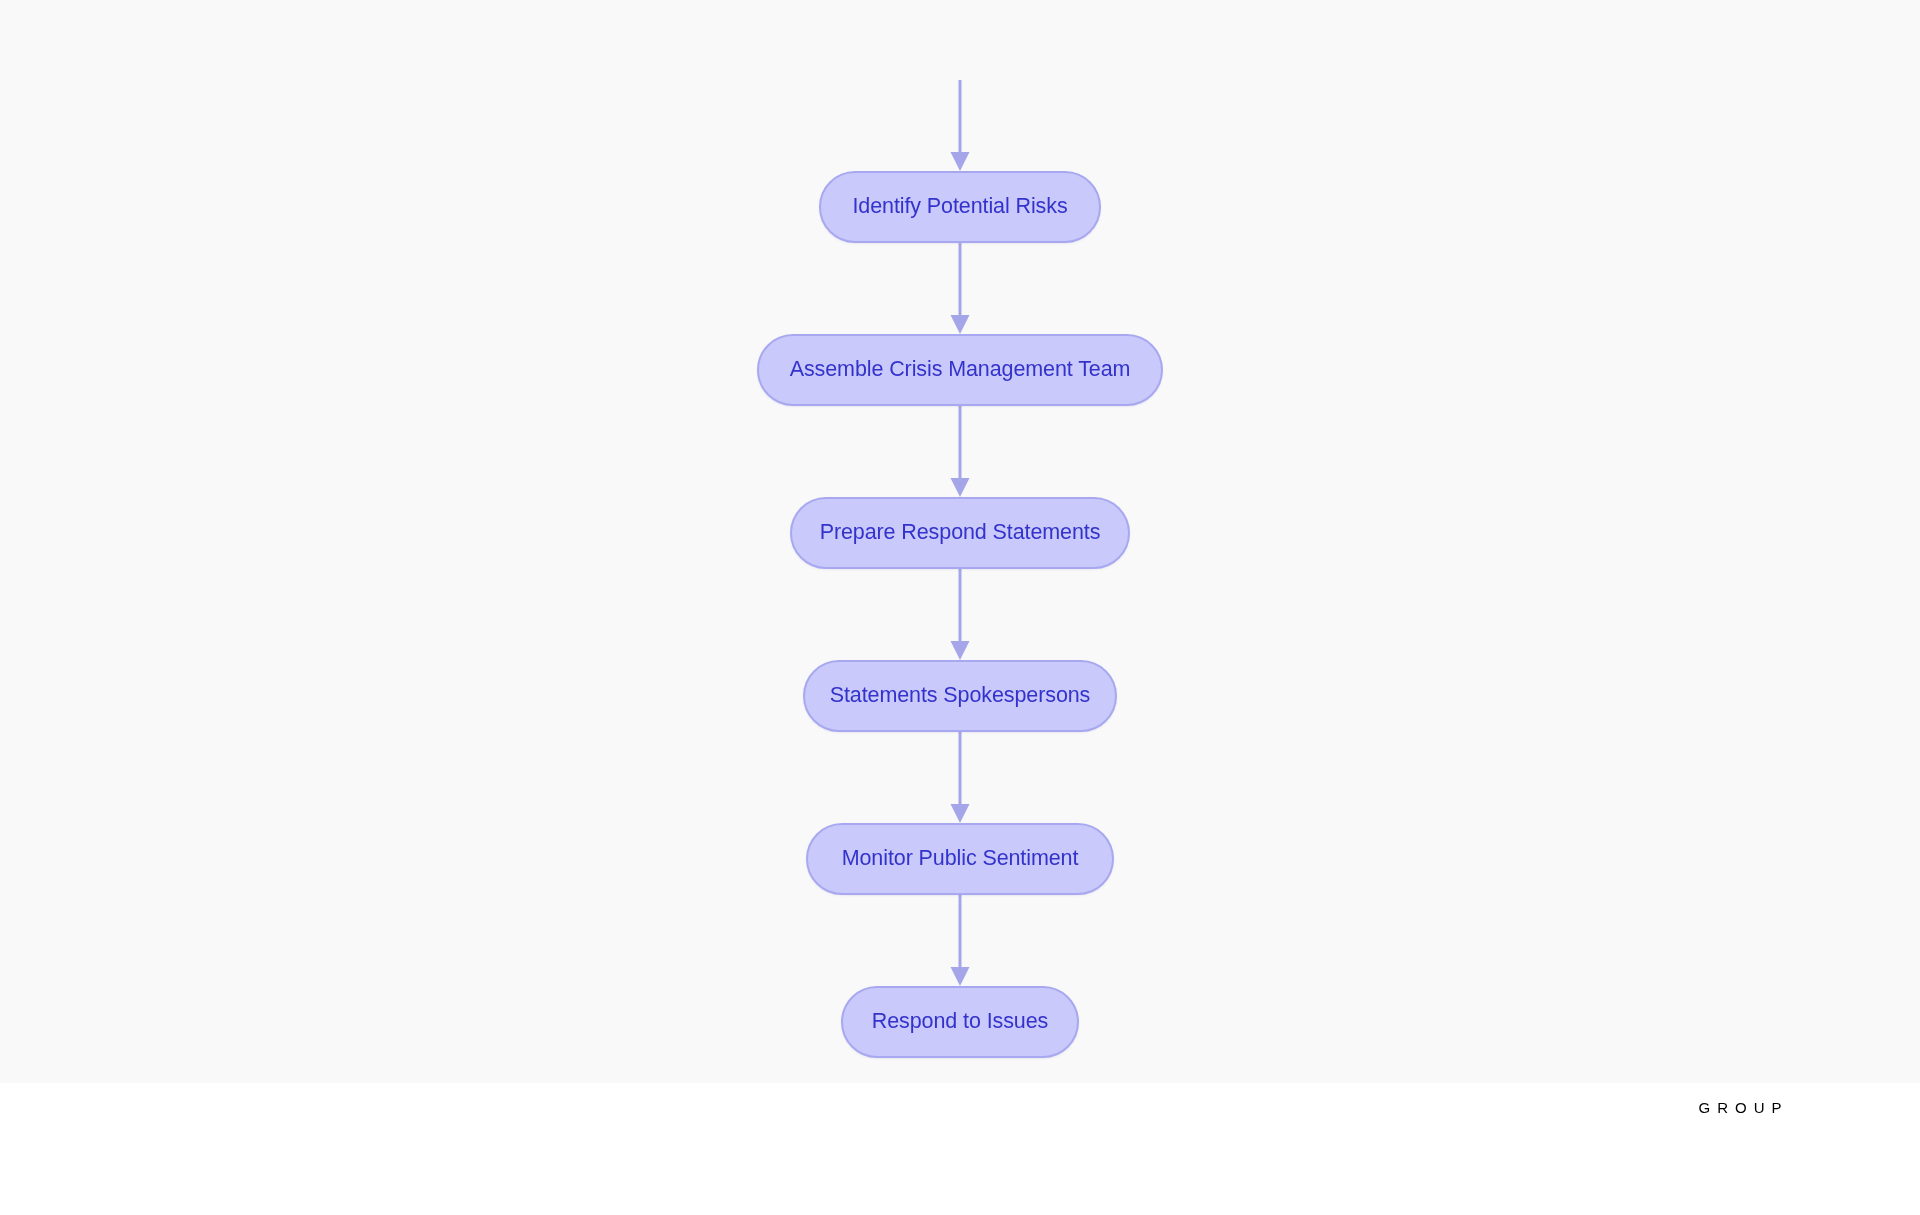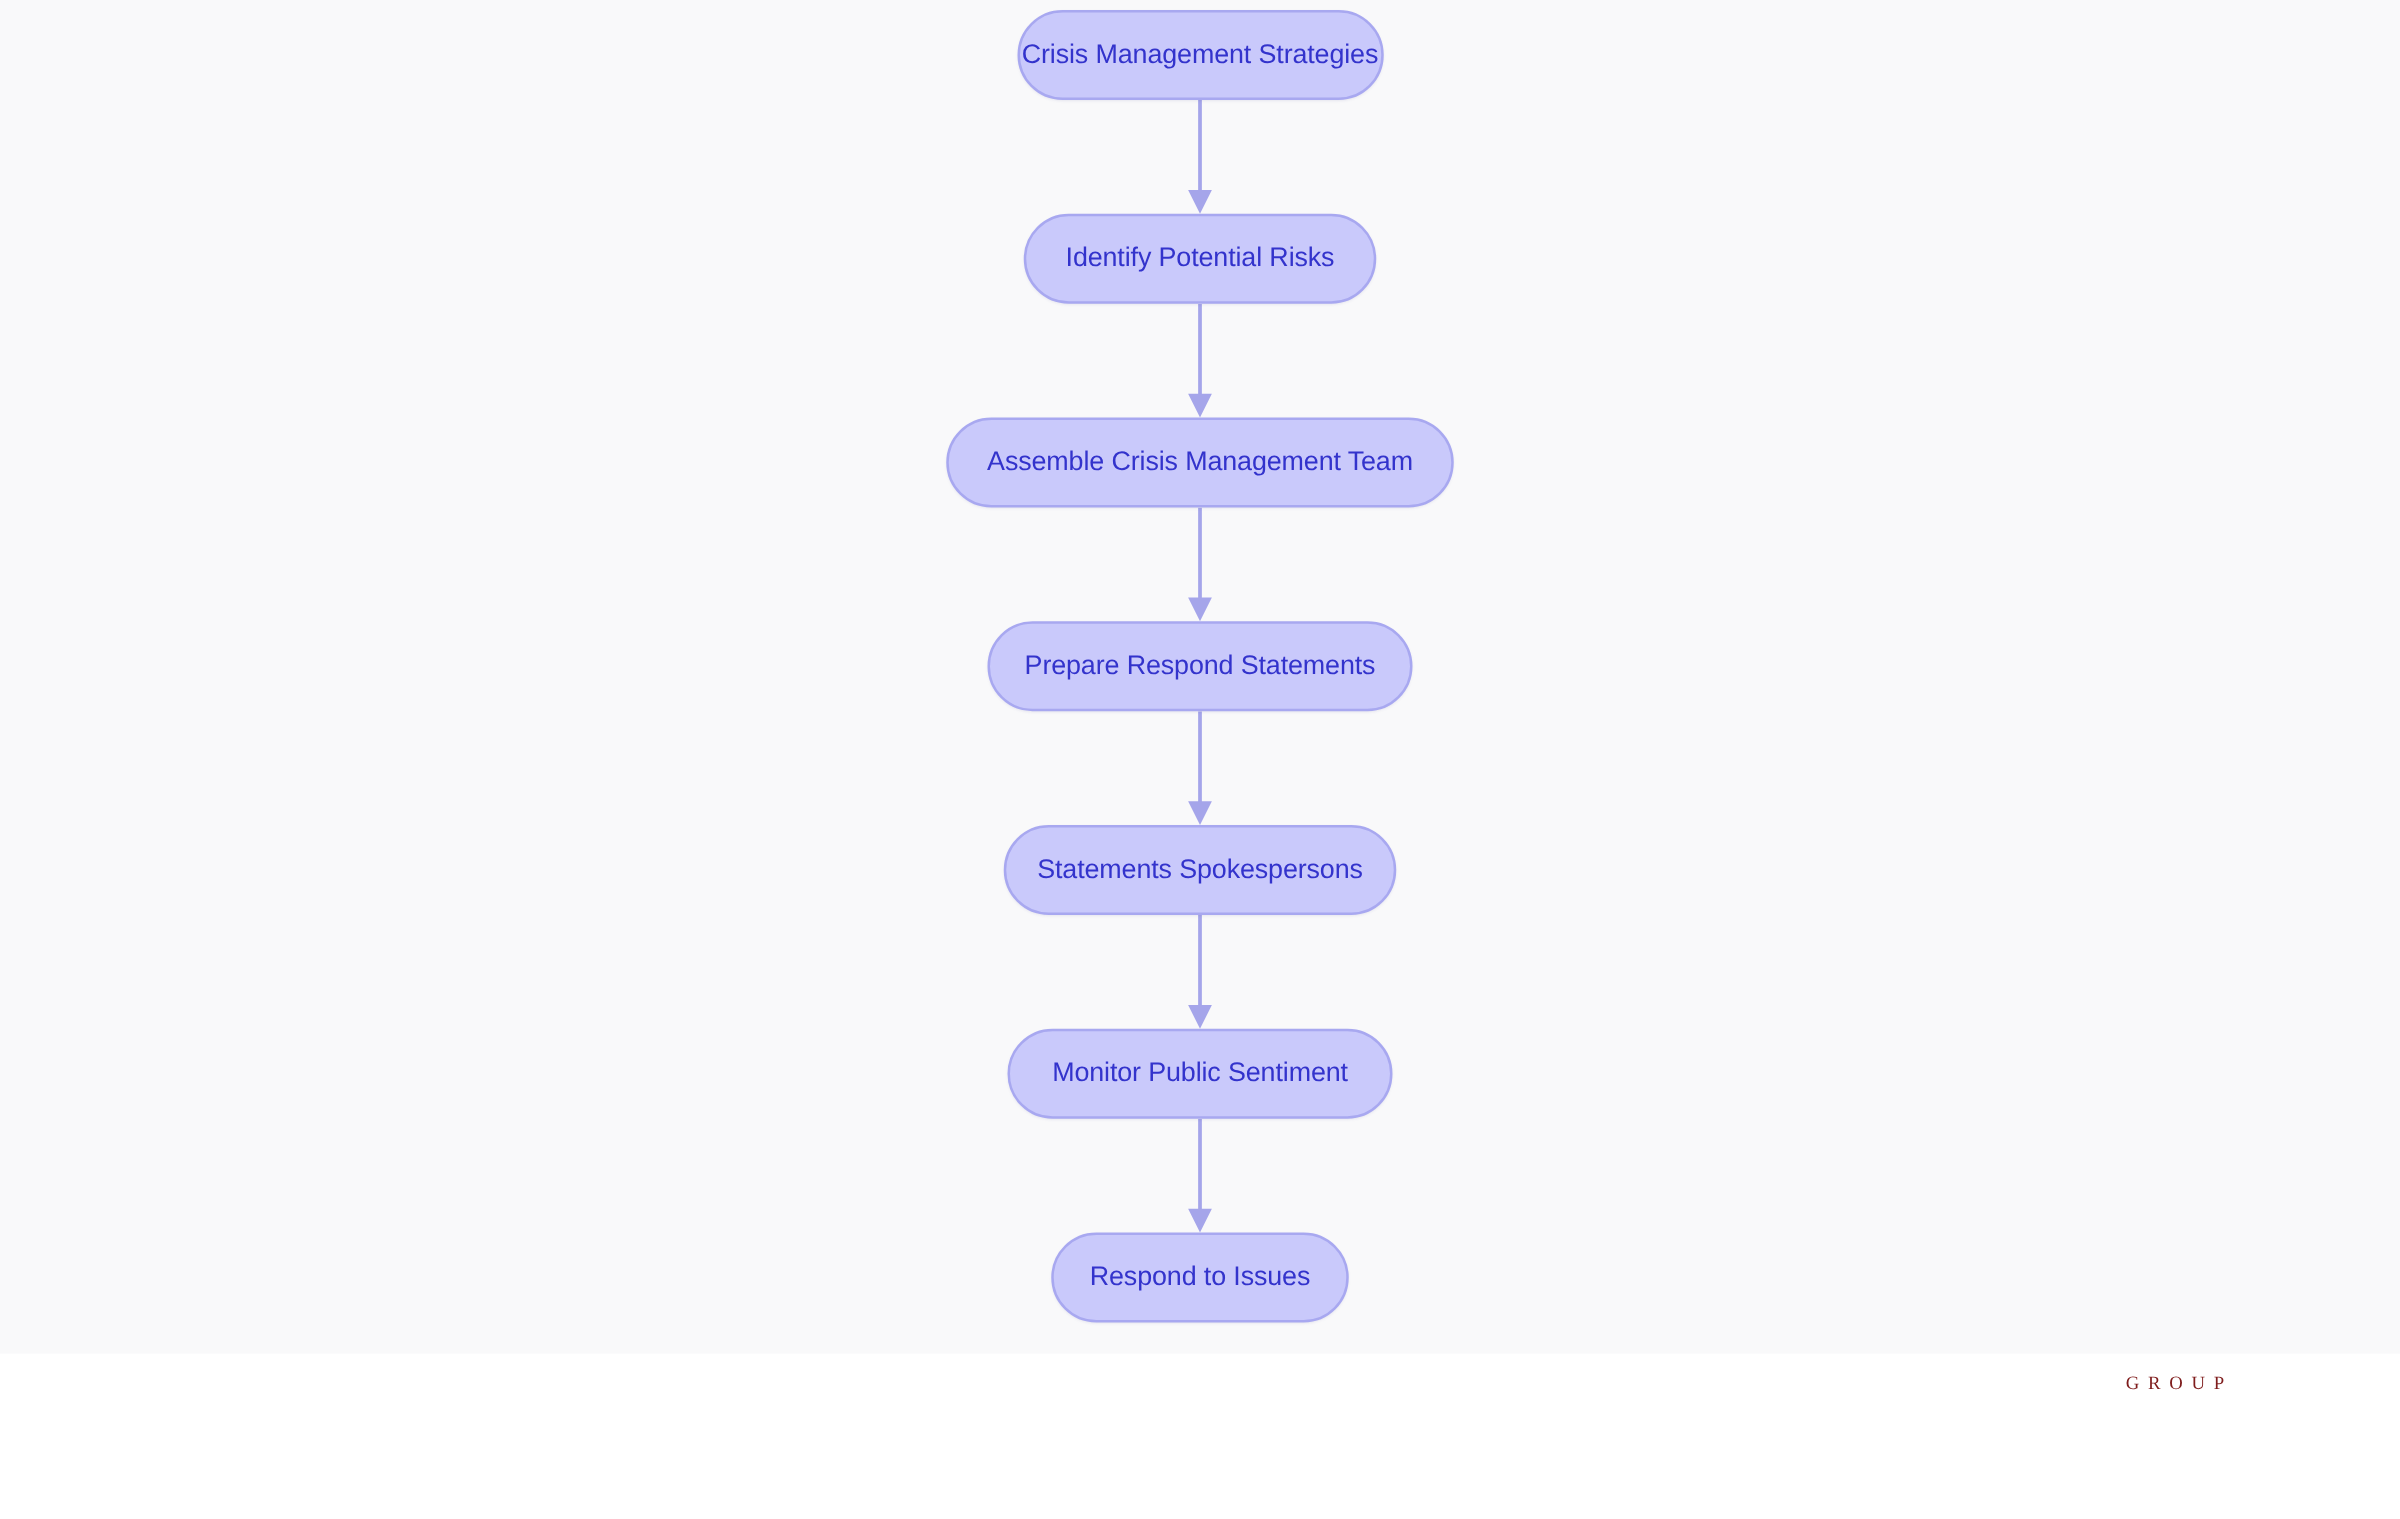--- a/index.html
+++ b/index.html
@@ -92,23 +92,23 @@
   }
   #logo-word {
     font-family: "Liberation Serif", serif;
     font-size: 54px;
     color: #2d3339;
     line-height: 1.05;
     letter-spacing: 0.5px;
     display: block;
   }
   #logo-sub {
-    font-family: Liberation Serif, serif;
+    font-family: Liberation Sans, sans-serif;
     font-size: 15px;
-    color: #7f1d1d;
+    color: #000000;
     letter-spacing: 7px;
     display: block;
     margin-top: 2px;
     padding-left: 7px;
   }
 </style>
 </head>
 <body>
 
 <div id="canvas">
@@ -142,25 +142,20 @@
           <line x1="13" y1="0" x2="13" y2="74" stroke="#a5a5ea" stroke-width="3"></line>
           <polygon points="13,91 3.5,72 22.5,72" fill="#a5a5ea"></polygon>
         </svg>
       </div>
       <div class="connector" style="top: 895px;">
         <svg width="26" height="92" viewBox="0 0 26 92">
           <line x1="13" y1="0" x2="13" y2="74" stroke="#a5a5ea" stroke-width="3"></line>
           <polygon points="13,91 3.5,72 22.5,72" fill="#a5a5ea"></polygon>
         </svg>
       </div>
-      <div class="node-row" style="top: 8px;">
-        <div class="node" style="width: 293px;">
-          <span class="node-label">Crisis Management Strategies</span>
-        </div>
-      </div>
       <div class="node-row" style="top: 171px;">
         <div class="node" style="width: 282px;">
           <span class="node-label">Identify Potential Risks</span>
         </div>
       </div>
       <div class="node-row" style="top: 334px; text-align: center;">
         <div class="node" style="width: 406px;">
           <span class="node-label">Assemble Crisis Management Team</span>
         </div>
       </div>

